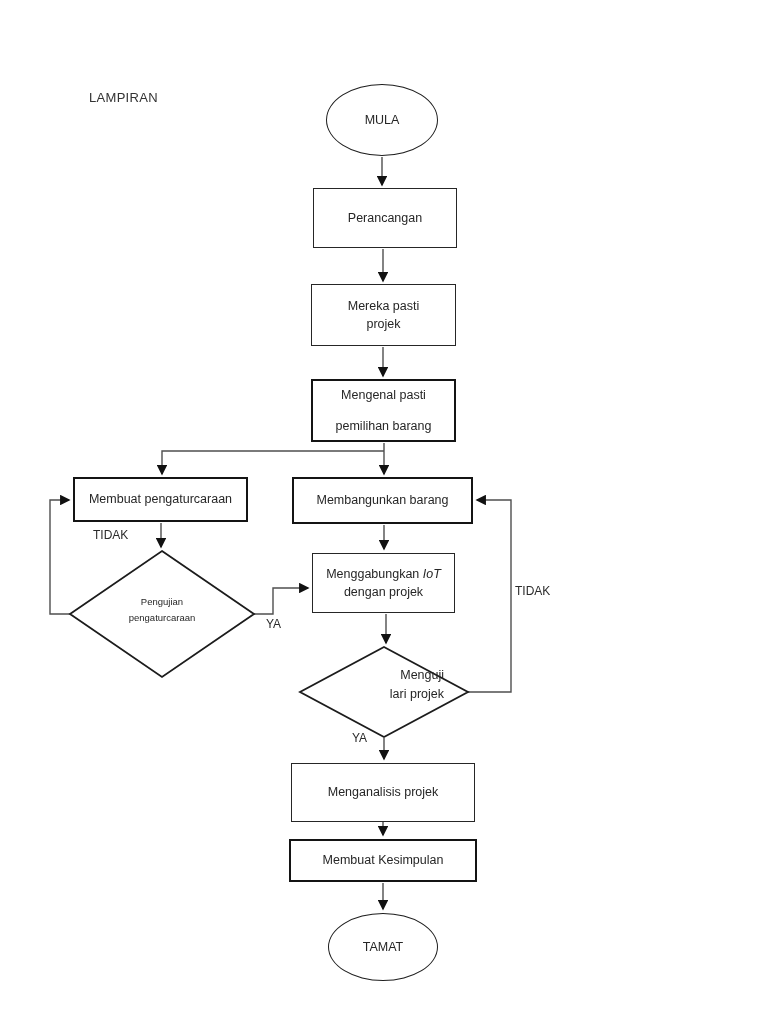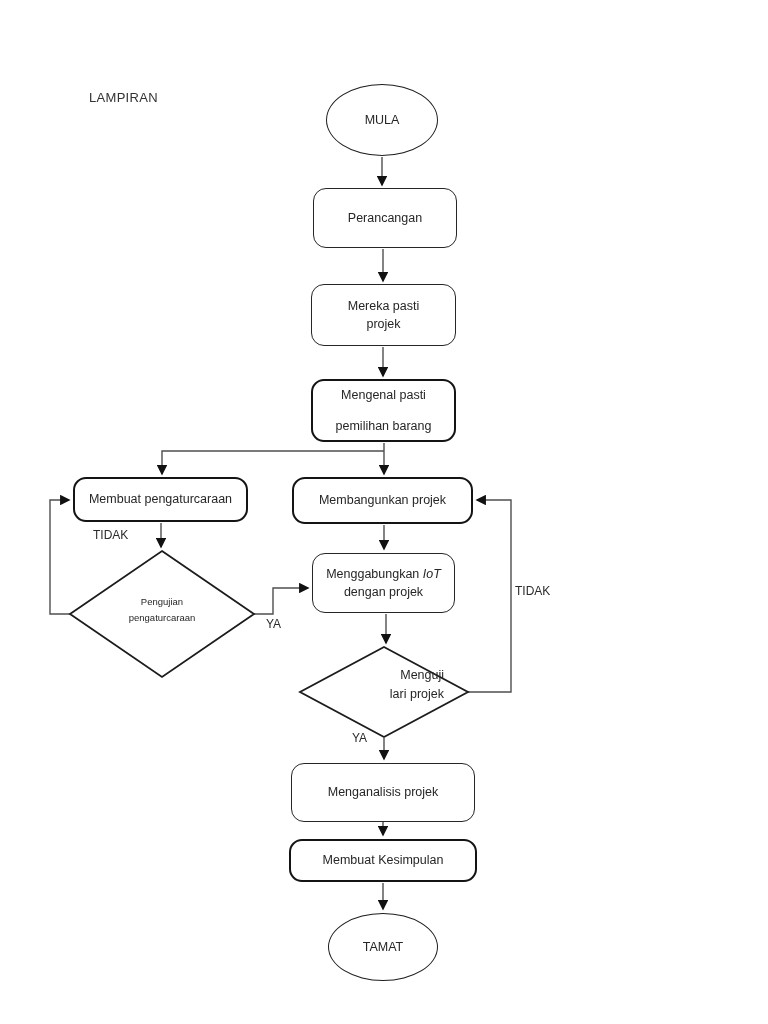--- a/index.html
+++ b/index.html
@@ -1,20 +1,20 @@
 <!DOCTYPE html>
 <html><head>
 <meta charset="utf-8">
 <style>
   html,body{margin:0;padding:0;background:#fff;}
   body{width:768px;height:1024px;font-family:"Liberation Sans",sans-serif;color:#262626;}
   .canvas{position:relative;width:768px;height:1024px;background:#ffffff;overflow:hidden;padding-left:30px;}
   svg.wires{position:absolute;left:0;top:0;}
   .node{position:absolute;box-sizing:border-box;background:#fff;display:flex;flex-direction:column;
-        align-items:center;justify-content:center;text-align:center;font-size:12.5px;line-height:1.45;border-radius:13px;}
+        align-items:center;justify-content:center;text-align:center;font-size:12.5px;line-height:1.45;}
   .rect{border:1.6px solid #262626;}
   .rect.bold{border-width:2px;border-color:#141414;gap:12px;}
   .oval{border:1.6px solid #1f1f1f;border-radius:50%;}
   .dtext{position:absolute;text-align:center;background:transparent;}
   .lbl{position:absolute;font-size:12px;color:#2b2b2b;}
   .annotation{left:89px;top:90px;font-size:13px;color:#333;letter-spacing:0.3px;}
 
   .n-start{left:326px;top:84px;width:112px;height:72px;}
   .n-planning{left:313px;top:188px;width:144px;height:60px;}
   .n-design{left:311px;top:284px;width:145px;height:62px;}
@@ -85,21 +85,21 @@
   <div class="node rect bold n-identify">
     <span>Mengenal pasti</span>
     <span>pemilihan barang</span>
   </div>
 
   <div class="node rect bold n-programming">
     <span>Membuat pengaturcaraan</span>
   </div>
 
   <div class="node rect bold n-develop">
-    <span>Membangunkan projek</span>
+    <span>Membangunkan barang</span>
   </div>
 
   <div class="node rect n-integrate">
     <span><span>Menggabungkan </span><i>IoT</i></span>
     <span>dengan projek</span>
   </div>
 
   <div class="dtext d1-text">
     <div>Pengujian</div>
     <div>pengaturcaraan</div>

